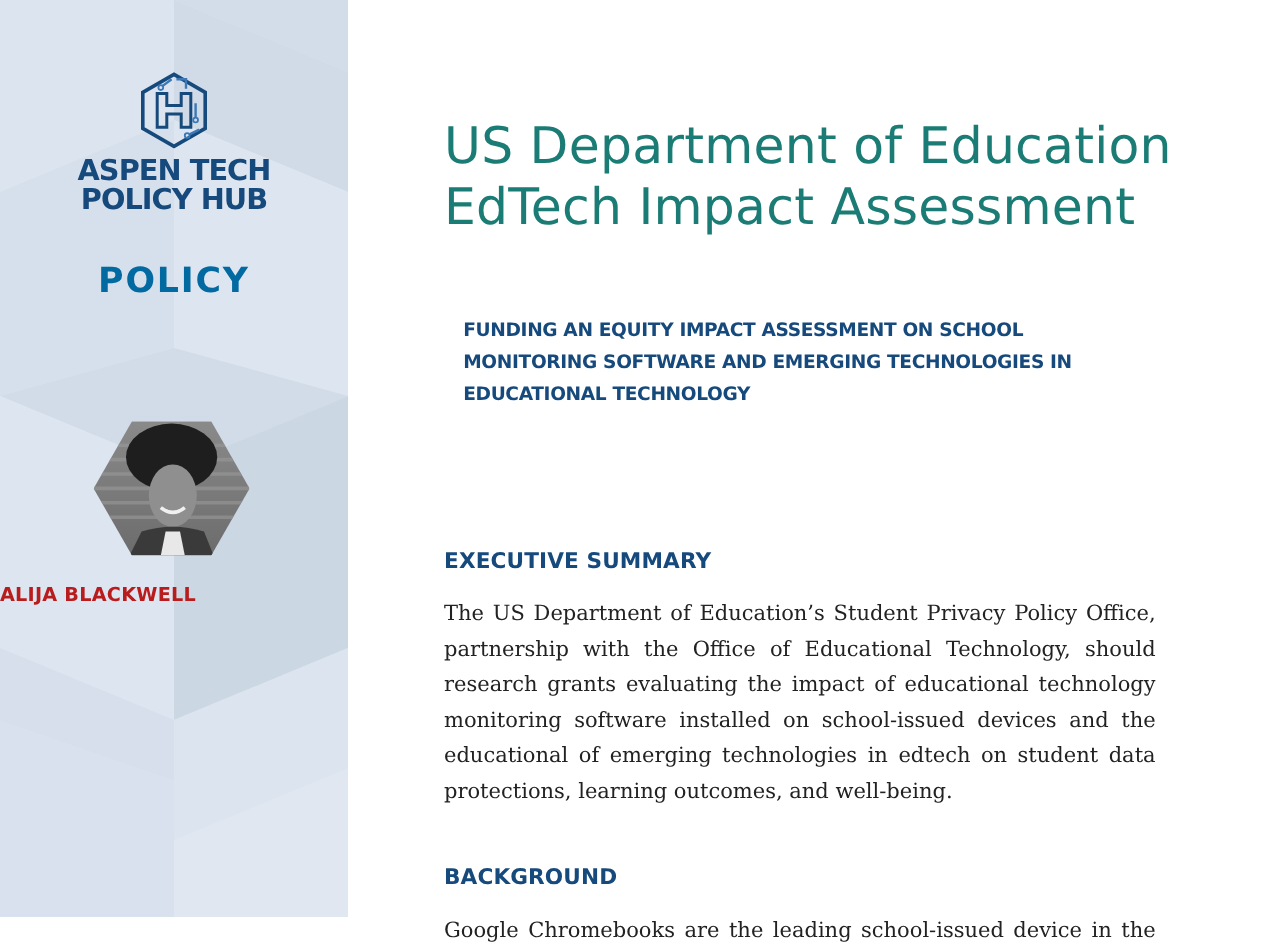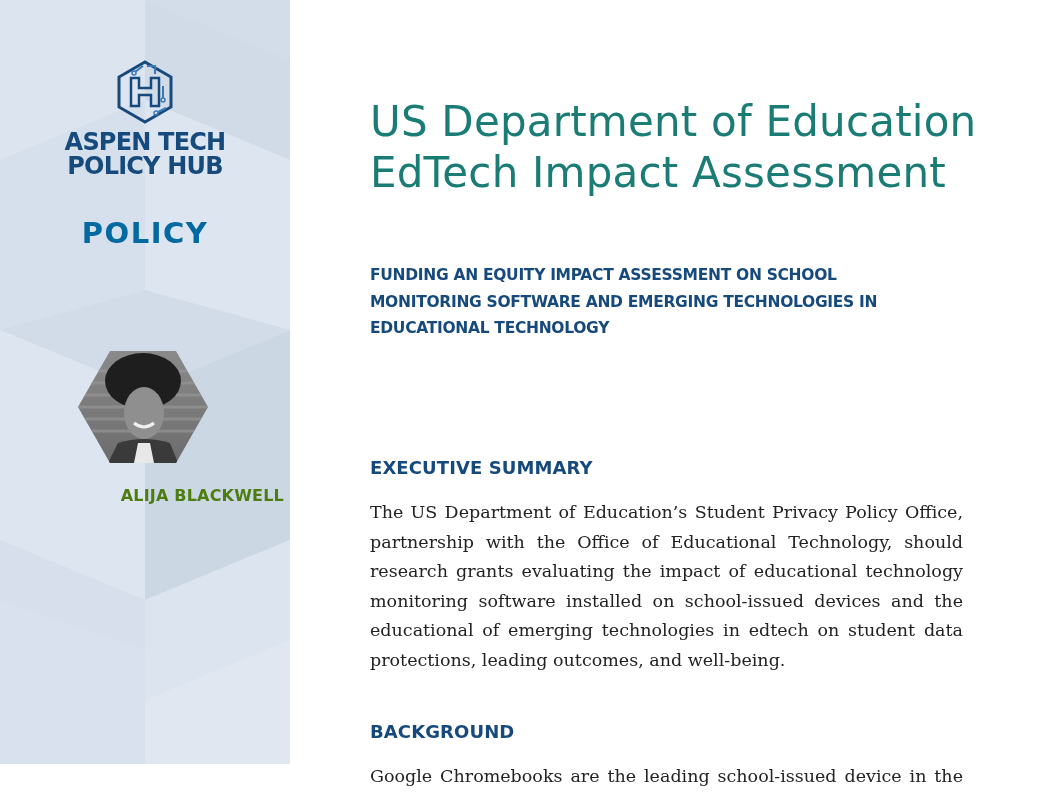--- a/index.html
+++ b/index.html
@@ -27,35 +27,35 @@
     .section-label {
       position: absolute; left: 0; width: 290px; top: 216px;
       text-align: center; font-family: "DejaVu Sans", sans-serif;
       font-weight: bold; color: #0369a1; font-size: 29px; letter-spacing: 1.5px;
     }
     .author-photo {
       position: absolute; left: 78px; top: 351px; width: 130px; height: 112px;
     }
     .author-name {
       position: absolute; left: 0; width: 284px; top: 486px;
-      text-align: right; font-family: "DejaVu Sans", sans-serif;
-      font-weight: bold; color: #4d7c0f; font-size: 16px; letter-spacing: 0.2px;
+      text-align: left; font-family: "DejaVu Sans", sans-serif;
+      font-weight: bold; color: #b91c1c; font-size: 16px; letter-spacing: 0.2px;
     }
     .main {
       position: absolute; left: 370px; top: 0; width: 593px;
     }
     .title {
       position: absolute; left: 0; top: 96px; width: 620px;
       font-family: "DejaVu Sans", sans-serif; font-weight: 200;
       font-size: 42px; line-height: 51px; color: #0f766e;
       letter-spacing: 0.2px; white-space: nowrap;
     }
     .title span { display: block; -webkit-text-stroke: 0; font-weight: normal; opacity: 0.95; }
     .subtitle {
-      position: absolute; left: 0; top: 262px; width: 560px;
+      position: absolute; left: 16px; top: 262px; width: 560px;
       font-family: "DejaVu Sans", sans-serif; font-weight: bold;
       font-size: 15.5px; line-height: 26.5px; color: #174a7c; letter-spacing: -0.3px;
     }
     .subtitle span { display: block; white-space: nowrap; }
     .heading {
       position: absolute; left: 0;
       font-family: "DejaVu Sans", sans-serif; font-weight: bold;
       font-size: 18px; color: #174a7c; letter-spacing: 0.1px;
     }
     .body-text {
@@ -148,20 +148,20 @@
     <span>EDUCATIONAL TECHNOLOGY</span>
   </div>
 
   <div class="heading" style="top:457px;">EXECUTIVE SUMMARY</div>
   <div class="body-text" style="top:498px;">
     <span class="line" style="white-space: normal; text-align: justify; text-align-last: justify;">The US Department of Education’s Student Privacy Policy Office, in</span>
     <span class="line" style="white-space: normal; text-align: justify; text-align-last: justify;">partnership with the Office of Educational Technology, should fund</span>
     <span class="line" style="white-space: normal; text-align: justify; text-align-last: justify;">research grants evaluating the impact of educational technology</span>
     <span class="line" style="white-space: normal; text-align: justify; text-align-last: justify;">monitoring software installed on school-issued devices and the</span>
     <span class="line" style="white-space: normal; text-align: justify; text-align-last: justify;">educational of emerging technologies in edtech on student data</span>
-    <span class="line last">protections, leading outcomes, and well-being.</span>
+    <span class="line last">protections, learning outcomes, and well-being.</span>
   </div>
 
   <div class="heading" style="top:721px;">BACKGROUND</div>
   <div class="body-text" style="top:762px;">
     <span class="line" style="white-space: normal; text-align: justify; text-align-last: justify;">Google Chromebooks are the leading school-issued device in the</span>
   </div>
 </div>
 
 </body></html>

